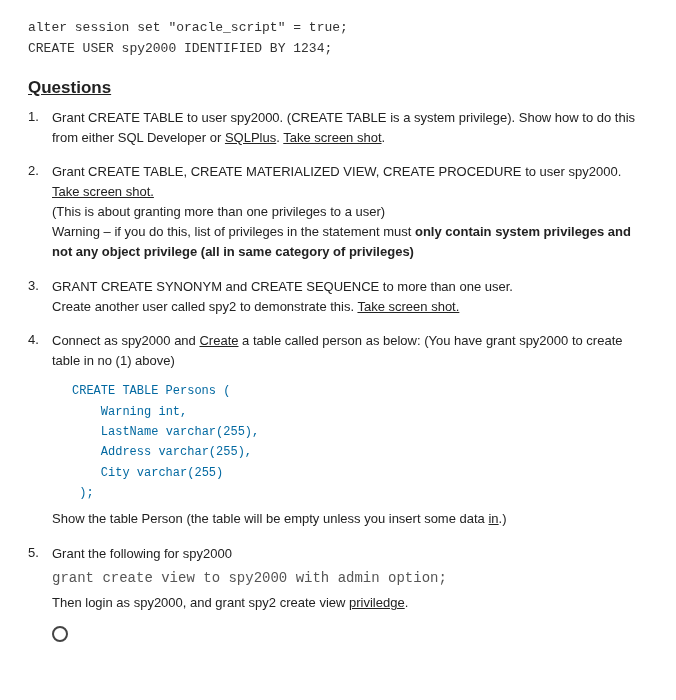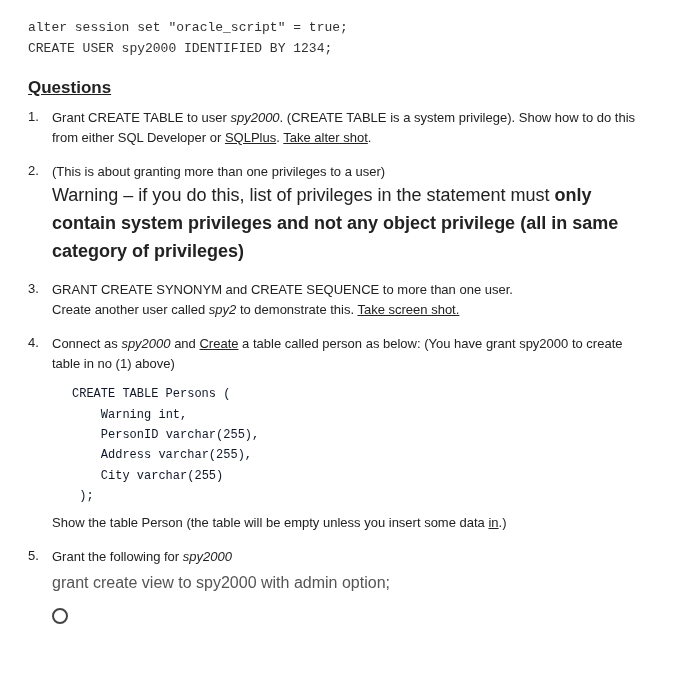--- a/index.html
+++ b/index.html
@@ -60,55 +60,54 @@
       padding-top: 1px;
     }
 
     .q-content {
       flex: 1;
       font-size: 13px;
       line-height: 1.55;
     }
 
     .italic {
-      font-style: italic;
     }
 
     .bold {
       font-weight: bold;
     }
 
     .code-box {
       font-family: 'Courier New', Courier, monospace;
       font-size: 12px;
-      color: #0f172a;
+      color: #0369a1;
       margin: 10px 0 6px 10px;
       line-height: 1.7;
       padding-left: 10px;
     }
 
     .wavy-underline {
       text-decoration-style: wavy;
       text-decoration-color: red;
     }
 
     .solid-underline {
       text-decoration: underline;
       text-decoration-style: solid;
       margin-top: 40px;
     }
 
     .warning-text {
-      font-size: 18px;
+      font-size: 13px;
       line-height: 1.55;
     }
 
     .small-code {
-      font-family: Liberation Sans, sans-serif;
-      font-size: 16px;
+      font-family: Liberation Mono, monospace;
+      font-size: 14px;
       color: #555;
       text-align: center;
     }
 
     .circle-icon {
       width: 16px;
       height: 16px;
       border: 2px solid #444;
       border-radius: 50%;
       display: inline-block;
@@ -129,63 +128,65 @@
     </div>
   </div>
 
   <div class="questions-heading">Questions</div>
 
   <ol class="questions-list">
 
     <li>
       <span class="q-number">1.</span>
       <div class="q-content">
-        Grant CREATE TABLE to user <span class="italic">spy2000</span>. (CREATE TABLE is a system privilege). Show how to do this from either SQL Developer or <span class="solid-underline">SQLPlus</span>. <span class="solid-underline">Take alter shot</span>.
+        Grant CREATE TABLE to user <span class="italic">spy2000</span>. (CREATE TABLE is a system privilege). Show how to do this from either SQL Developer or <span class="solid-underline">SQLPlus</span>. <span class="solid-underline">Take screen shot</span>.
       </div>
     </li>
 
     <li>
       <span class="q-number">2.</span>
       <div class="q-content">
+        <div>Grant CREATE TABLE, CREATE MATERIALIZED VIEW, CREATE PROCEDURE to user <span class="italic">spy2000</span>. <span class="solid-underline">Take screen shot.</span></div>
         <div>(This is about granting more than one privileges to a user)</div>
         <div class="warning-text">Warning – if you do this, list of privileges in the statement must <span class="bold">only contain system privileges and not any object privilege (all in same category of privileges)</span></div>
       </div>
     </li>
 
     <li>
       <span class="q-number">3.</span>
       <div class="q-content">
         <div>GRANT CREATE SYNONYM and CREATE SEQUENCE to more than one user.</div>
         <div>Create another user called <span class="italic">spy2</span> to demonstrate this. <span class="solid-underline">Take screen shot.</span></div>
       </div>
     </li>
 
     <li>
       <span class="q-number">4.</span>
       <div class="q-content">
         <div>Connect as <span class="italic">spy2000</span> and <span class="solid-underline">Create</span> a table called person as below: (You have grant spy2000 to create table in no (1) above)</div>
         <div class="code-box">
           <div>CREATE TABLE Persons  (</div>
           <div>&nbsp;&nbsp;&nbsp;&nbsp;<span class="wavy-underline">Warning</span> int,</div>
-          <div>&nbsp;&nbsp;&nbsp;&nbsp;<span class="wavy-underline">PersonID</span> <span class="wavy-underline">varchar</span>(255),</div>
+          <div>&nbsp;&nbsp;&nbsp;&nbsp;<span class="wavy-underline">LastName</span> <span class="wavy-underline">varchar</span>(255),</div>
           <div>&nbsp;&nbsp;&nbsp;&nbsp;Address <span class="wavy-underline">varchar</span>(255),</div>
           <div>&nbsp;&nbsp;&nbsp;&nbsp;City <span class="wavy-underline">varchar</span>(255)</div>
           <div>&nbsp;);</div>
         </div>
         <div>Show the table Person (the table will be empty unless you insert some data <span class="solid-underline">in</span>.)</div>
       </div>
     </li>
 
     <li>
       <span class="q-number">5.</span>
       <div class="q-content">
         <div>Grant the following for <span class="italic">spy2000</span></div>
         <div style="margin: 4px 0;">
           <span class="small-code">grant create view to spy2000 with admin option;</span>
         </div>
+        <div style="margin-top:4px;">Then login as spy2000, and grant spy2 create view <span class="solid-underline">priviledge</span>.</div>
         <div style="margin-top: 8px;">
           <span class="circle-icon"></span>
         </div>
       </div>
     </li>
 
   </ol>
 
 </div>
 

